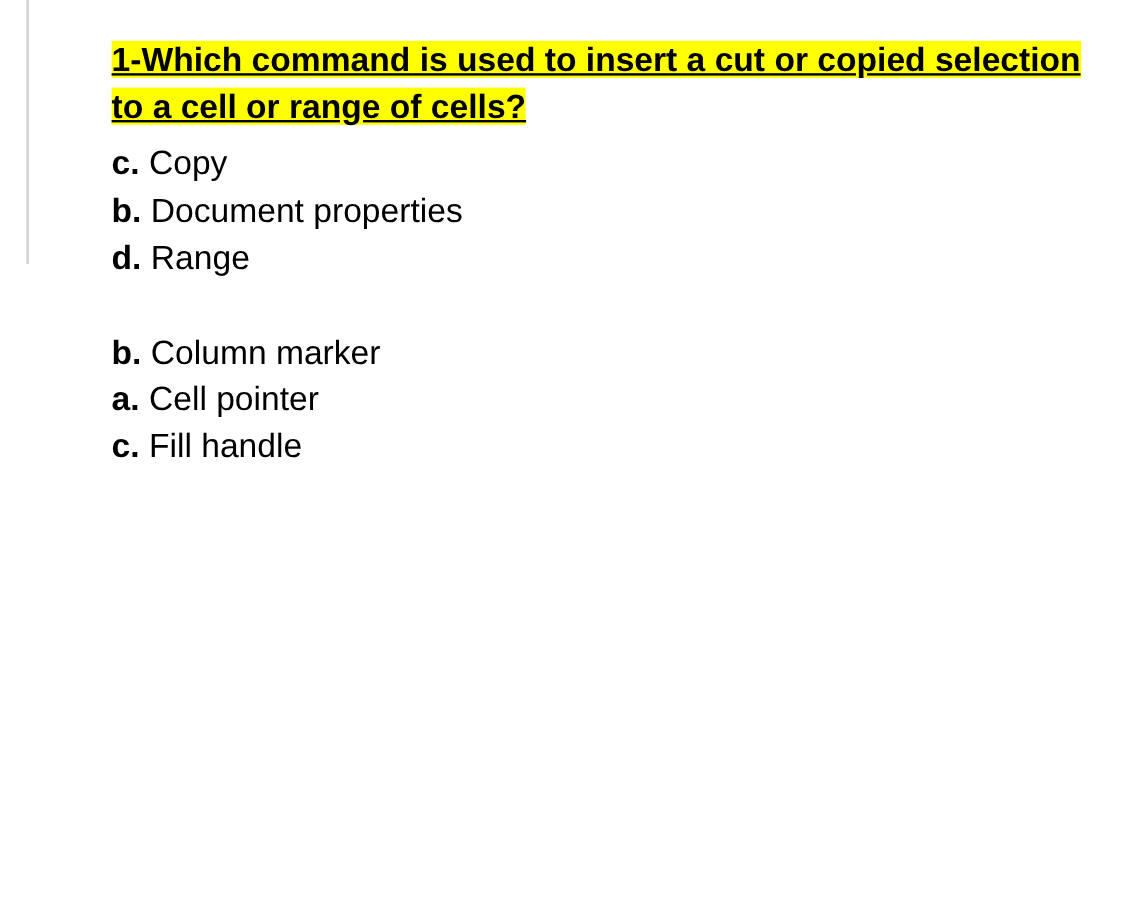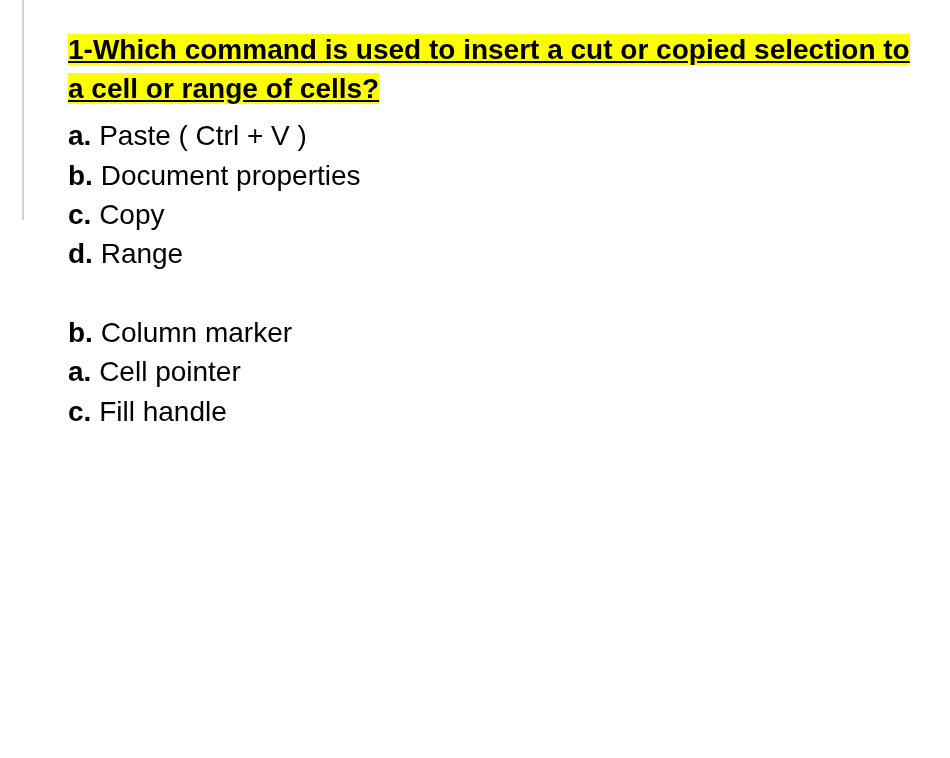--- a/index.html
+++ b/index.html
@@ -16,21 +16,21 @@
     }
     .divider {
       position: absolute;
       left: 22px;
       top: 0;
       width: 2px;
       height: 220px;
       background: #d0d0d0;
     }
     .content {
-      padding: 30px 20px 20px 68px;
+      padding: 30px 20px 20px 93px;
     }
     .question-title {
       font-size: 28px;
       font-weight: bold;
       background: #ffff00;
       text-decoration: underline;
       display: inline;
       line-height: 1.4;
       color: #000;
     }
@@ -60,23 +60,22 @@
 
 <div class="divider"></div>
 
 <div class="content">
 
   <div class="question-block">
     <div class="title-wrap">
       <span class="question-title">1-Which command is used to insert a cut or copied selection to a cell or range of cells? </span>
     </div>
     <div class="options">
-      <span class="option"><span class="opt-label">a.</span><span> Paste  ( Ctrl + V )</span></span>
+      <span class="option"><span class="opt-label">c.</span><span> Copy</span></span>
       <span class="option"><span class="opt-label">b.</span><span> Document properties</span></span>
-      <span class="option"><span class="opt-label">c.</span><span> Copy</span></span>
       <span class="option"><span class="opt-label">d.</span><span> Range</span></span>
     </div>
   </div>
 
   <div class="question-block">
     <div class="options">
       <span class="option"><span class="opt-label">b.</span><span> Column marker</span></span>
       <span class="option"><span class="opt-label">a.</span><span> Cell pointer</span></span>
       <span class="option"><span class="opt-label">c.</span><span> Fill handle</span></span>
     </div>

